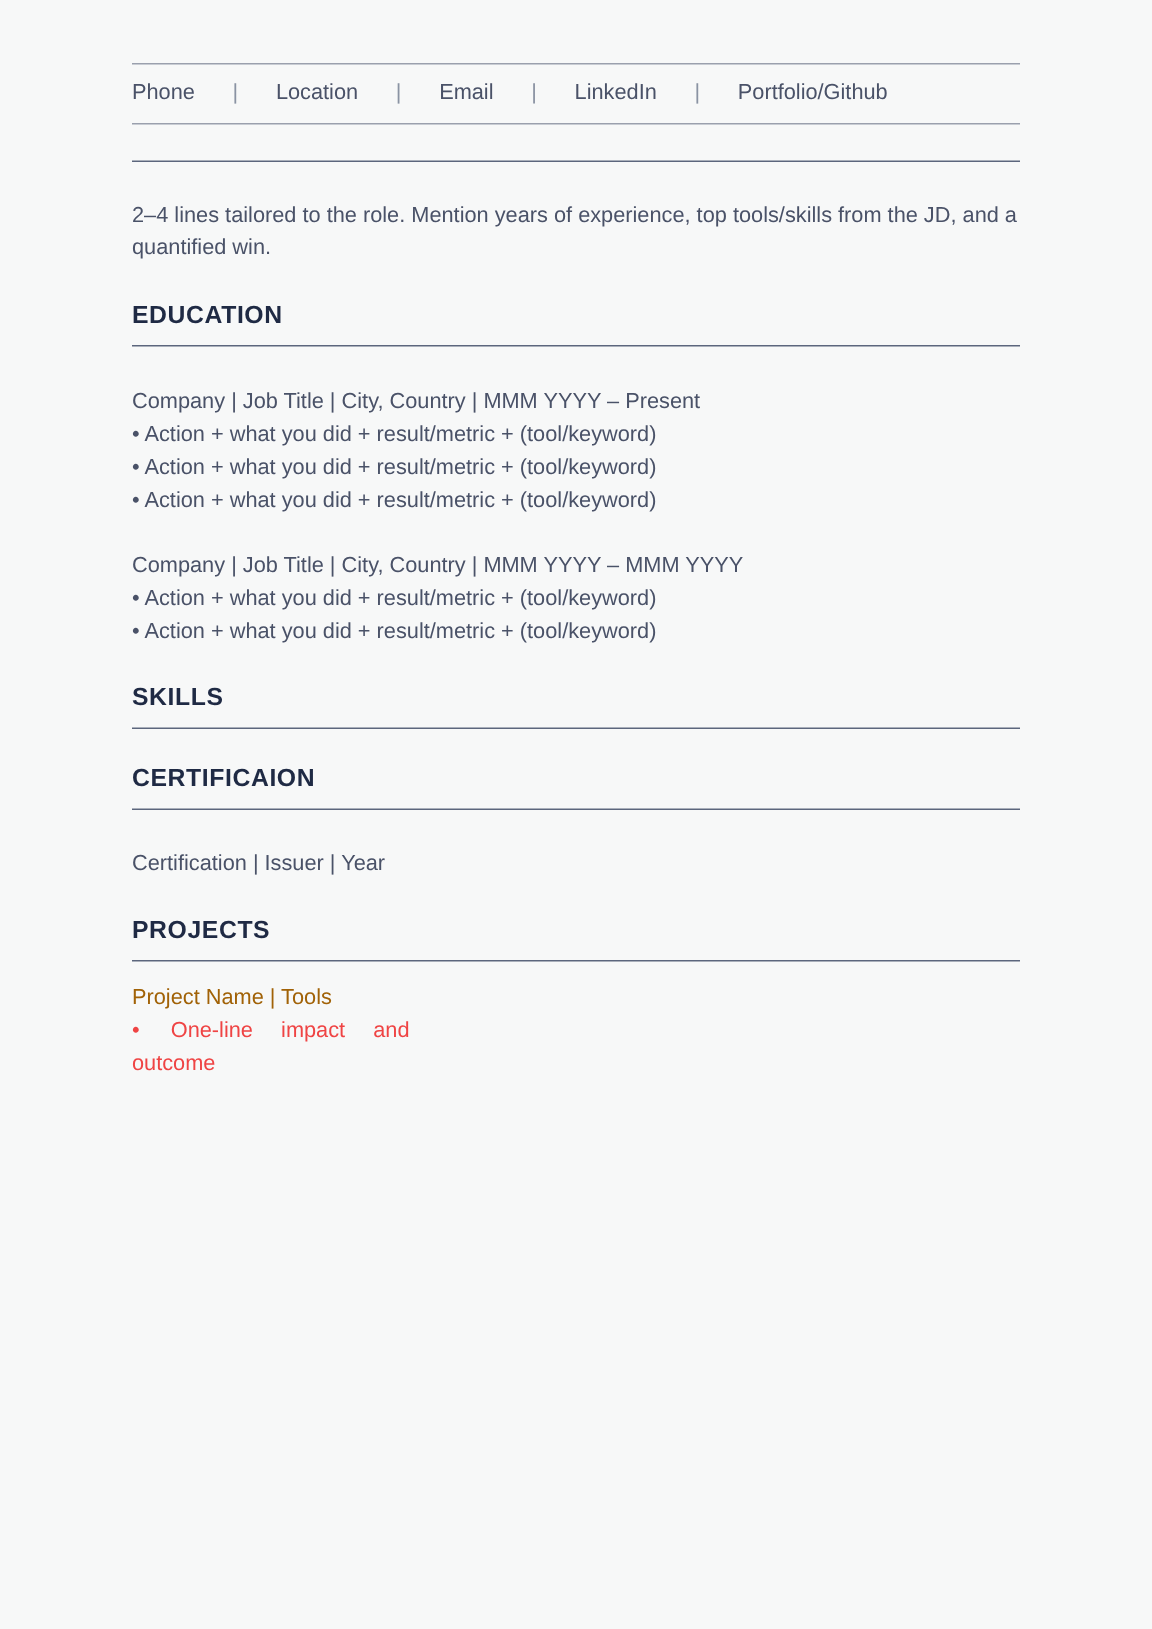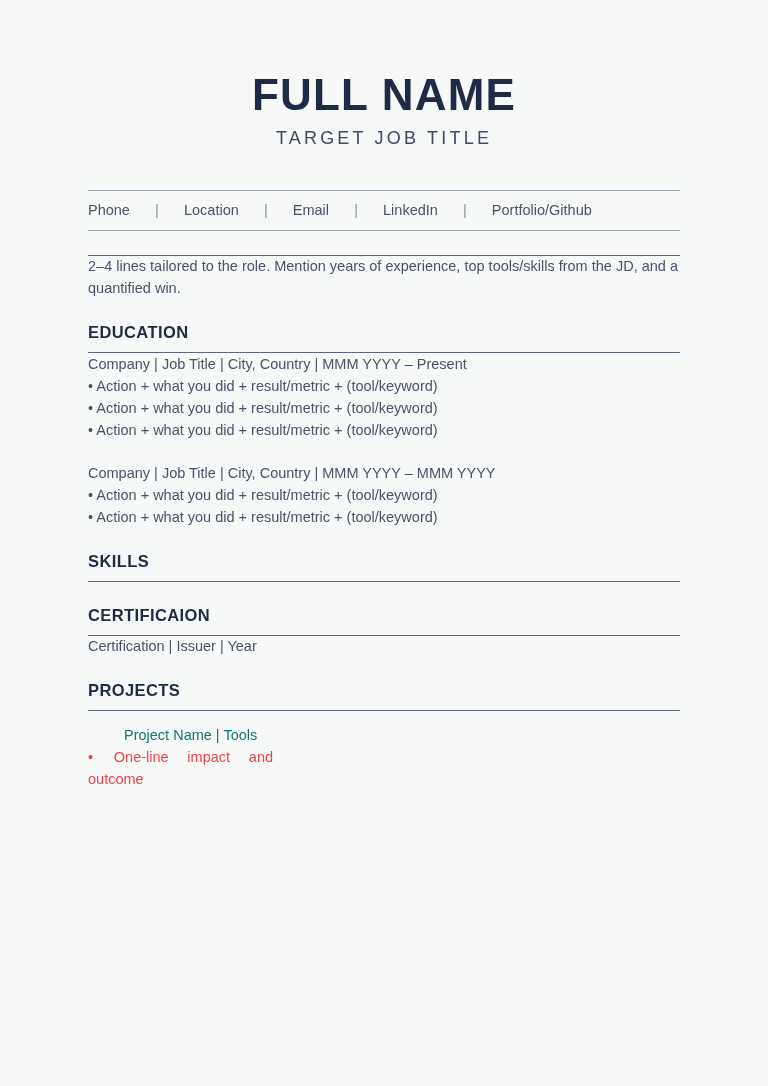--- a/index.html
+++ b/index.html
@@ -83,21 +83,21 @@
     margin: 9px 0 0 0;
   }
 
   .body-text {
     font-size: 14.5px;
     color: #4a5268;
     line-height: 1.48;
   }
 
   
-  .gap-lg { margin-top: 0; }
+  .gap-lg { margin-top: 26px; }
   .gap-md { margin-top: 13px; }
   .gap-sm { margin-top: 8px; }
 
   .summary-text { max-width: 592px; }
 
   
   .job { }
   .job + .job { margin-top: 21px; }
   .job-line {
     font-size: 14.5px;
@@ -113,43 +113,38 @@
   
   .skill-line {
     font-size: 14.5px;
     color: #4a5268;
     line-height: 1.47;
   }
 
   
   .project-name {
     font-size: 14.5px;
-    color: #0f766e;
-    line-height: 1.52;
-    margin-left: 36px;
+    color: #a16207;
+    line-height: 1.52;
   }
   .project-bullet {
     font-size: 14.5px;
     color: #ef4444;
     line-height: 1.52;
     width: 185px;
     text-align: justify;
     text-justify: inter-word;
   }
   .project-bullet .bullet-mark { margin-right: 2px; }
 </style>
 </head>
 <body>
 
 <div class="page">
 
-  <div class="header">
-    <h1 class="full-name">FULL NAME</h1>
-    <div class="job-title">TARGET JOB TITLE</div>
-  </div>
 
   <div class="contact-block">
     <div class="contact-list">
       <span class="contact-item">Phone</span>
       <span class="contact-sep">|</span>
       <span class="contact-item">Location</span>
       <span class="contact-sep">|</span>
       <span class="contact-item">Email</span>
       <span class="contact-sep">|</span>
       <span class="contact-item">LinkedIn</span>

